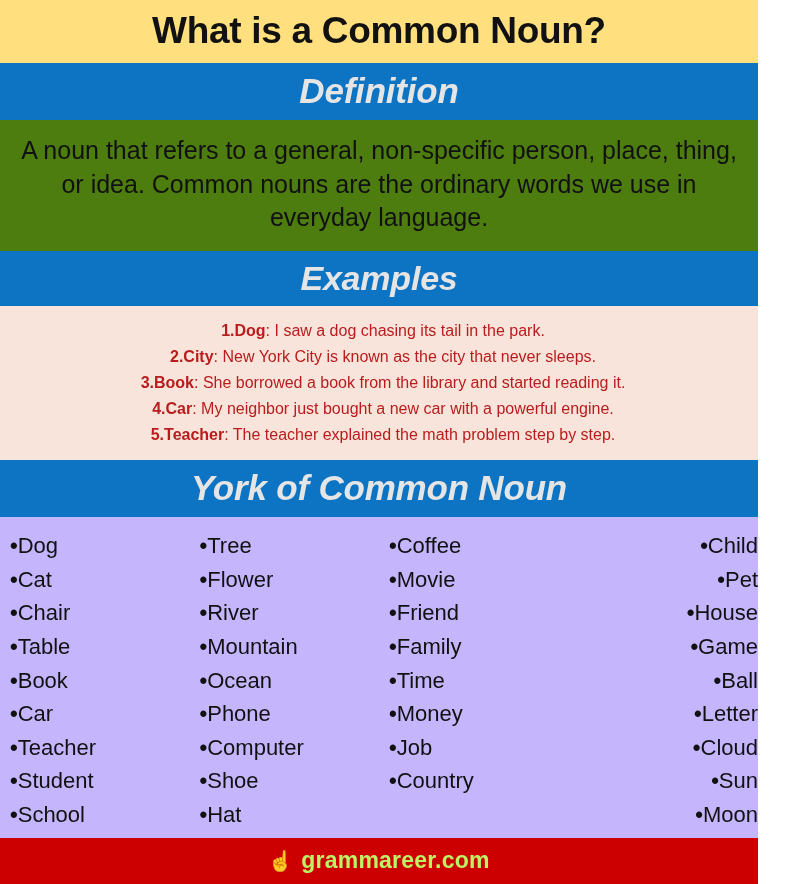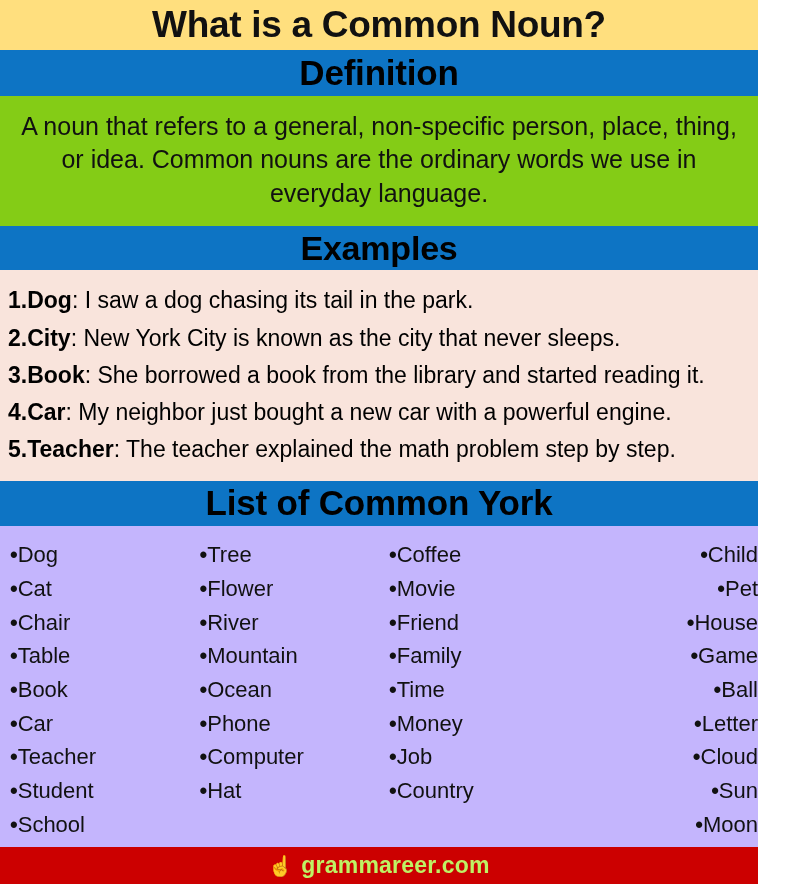--- a/index.html
+++ b/index.html
@@ -37,51 +37,53 @@
   }
 
   
   .section-header {
     background: #0d74c4;
     display: flex;
     align-items: center;
     justify-content: center;
   }
   .section-header .section-title {
-    color: #000000;
+    color: #e5e5e5;
     font-weight: bold;
     letter-spacing: -0.2px;
+    font-style: italic;
   }
   .header-definition { height: 62px; }
   .header-definition .section-title { font-size: 35px; }
   .header-examples { height: 60px; }
   .header-examples .section-title { font-size: 34px; }
   .header-list { height: 62px; }
   .header-list .section-title { font-size: 35px; }
 
   
   .definition-body {
-    background: #84cc16;
+    background: #4d7c0f;
     padding: 14px 14px 16px 14px;
     text-align: center;
     color: #111111;
     font-size: 25px;
     line-height: 1.34;
   }
 
   
   .examples-body {
     background: #f9e4dc;
     padding: 12px 0 12px 8px;
   }
   .example-row {
-    font-size: 23px;
-    color: #000000;
+    font-size: 16px;
+    color: #b91c1c;
     line-height: 1.62;
     white-space: nowrap;
+    text-align: center;
   }
   .example-row .ex-num {
     font-weight: bold;
   }
   .example-row .ex-word {
     font-weight: bold;
   }
 
   
   .list-body {
@@ -159,21 +161,21 @@
     </div>
     <div class="example-row">
       <span class="ex-num">4.</span><span class="ex-word">Car</span><span>: My neighbor just bought a new car with a powerful engine.</span>
     </div>
     <div class="example-row">
       <span class="ex-num">5.</span><span class="ex-word">Teacher</span><span>: The teacher explained the math problem step by step.</span>
     </div>
   </div>
 
   <div class="section-header header-list">
-    <div class="section-title">List of Common York</div>
+    <div class="section-title">York of Common Noun</div>
   </div>
 
   <div class="list-body">
     <div class="list-col">
       <div class="list-item"><span class="bullet">•</span><span>Dog</span></div>
       <div class="list-item"><span class="bullet">•</span><span>Cat</span></div>
       <div class="list-item"><span class="bullet">•</span><span>Chair</span></div>
       <div class="list-item"><span class="bullet">•</span><span>Table</span></div>
       <div class="list-item"><span class="bullet">•</span><span>Book</span></div>
       <div class="list-item"><span class="bullet">•</span><span>Car</span></div>
@@ -182,20 +184,21 @@
       <div class="list-item"><span class="bullet">•</span><span>School</span></div>
     </div>
     <div class="list-col">
       <div class="list-item"><span class="bullet">•</span><span>Tree</span></div>
       <div class="list-item"><span class="bullet">•</span><span>Flower</span></div>
       <div class="list-item"><span class="bullet">•</span><span>River</span></div>
       <div class="list-item"><span class="bullet">•</span><span>Mountain</span></div>
       <div class="list-item"><span class="bullet">•</span><span>Ocean</span></div>
       <div class="list-item"><span class="bullet">•</span><span>Phone</span></div>
       <div class="list-item"><span class="bullet">•</span><span>Computer</span></div>
+      <div class="list-item"><span class="bullet">•</span><span>Shoe</span></div>
       <div class="list-item"><span class="bullet">•</span><span>Hat</span></div>
     </div>
     <div class="list-col">
       <div class="list-item"><span class="bullet">•</span><span>Coffee</span></div>
       <div class="list-item"><span class="bullet">•</span><span>Movie</span></div>
       <div class="list-item"><span class="bullet">•</span><span>Friend</span></div>
       <div class="list-item"><span class="bullet">•</span><span>Family</span></div>
       <div class="list-item"><span class="bullet">•</span><span>Time</span></div>
       <div class="list-item"><span class="bullet">•</span><span>Money</span></div>
       <div class="list-item"><span class="bullet">•</span><span>Job</span></div>

